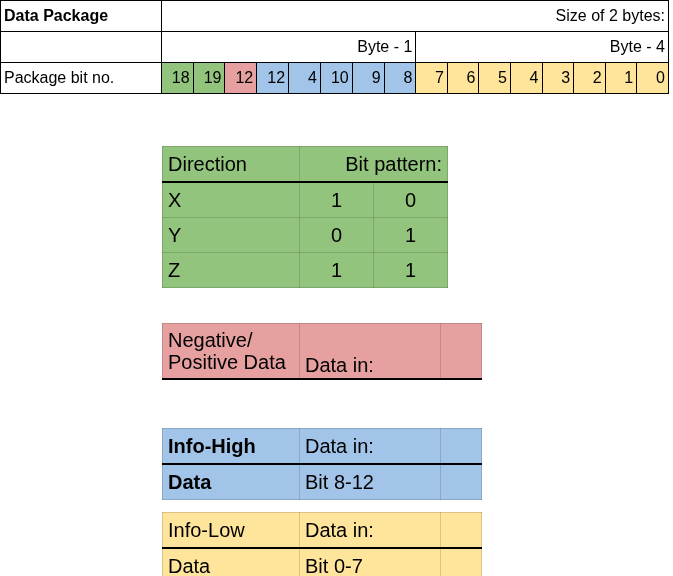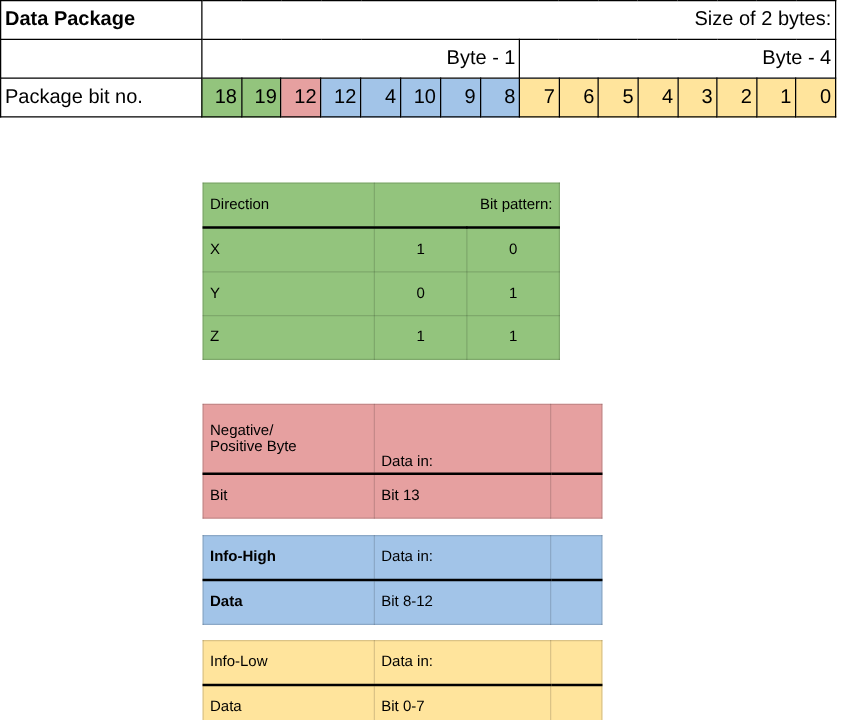--- a/index.html
+++ b/index.html
@@ -58,21 +58,21 @@
   .inner-soft { border-left: 1px solid rgba(0,0,0,0.12); border-right: 1px solid rgba(0,0,0,0.12); }
 
   
   .legend {
     position: absolute;
     border-collapse: collapse;
     table-layout: fixed;
     left: 162px;
   }
   .legend td {
-    font-size: 12px;
+    font-size: 20px;
     line-height: 1.1;
     padding: 2px 5px;
     vertical-align: middle;
     border: 1px solid rgba(0,0,0,0.14);
   }
   .legend .hdrrow td { border-bottom: 2px solid #000000; }
   .legend .col-a { width: 126px; }
   .legend .col-b { width: 63px; }
   .legend .col-c { width: 63px; }
   .legend .num { text-align: center; }
@@ -170,29 +170,24 @@
       <td class="col-b num">1</td>
       <td class="col-c num">1</td>
     </tr>
   </tbody>
     </table>
 
   <table class="legend pink" id="legend-sign">
     <tbody>
         <tr class="hdrrow">
       <td class="col-a tall two-line">Negative/
-Positive Byte</td>
+Positive Data</td>
       <td class="col-b tall" style="vertical-align:bottom;">Data in:</td>
       <td class="col-c tall"></td>
     </tr>
-    <tr>
-      <td class="col-a">Bit</td>
-      <td class="col-b">Bit 13</td>
-      <td class="col-c"></td>
-    </tr>
   </tbody>
     </table>
 
   <table class="legend blue" id="legend-infohigh">
     <tbody>
         <tr class="hdrrow">
       <td class="col-a">Info-High</td>
       <td class="col-b">Data in:</td>
       <td class="col-c"></td>
     </tr>

